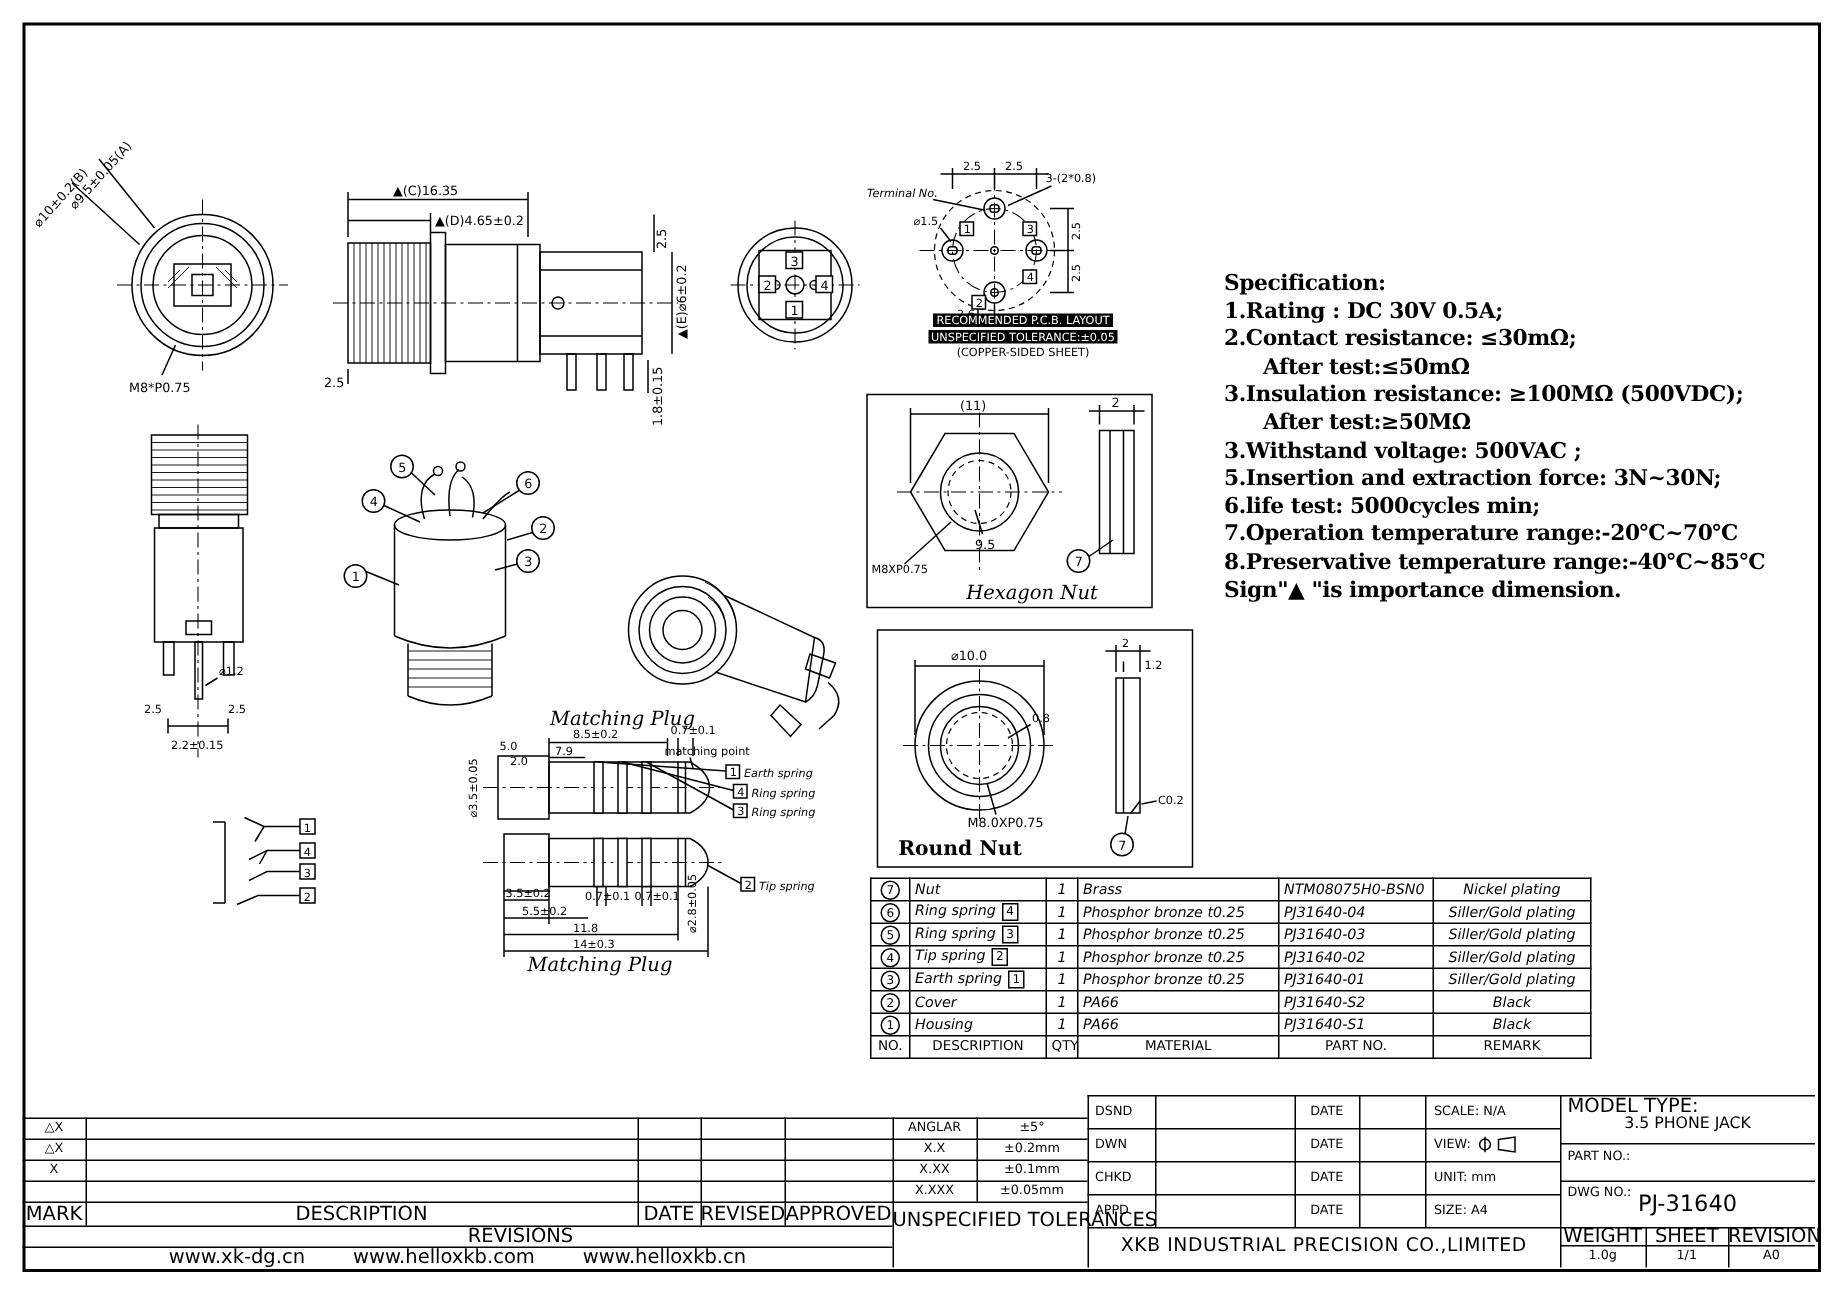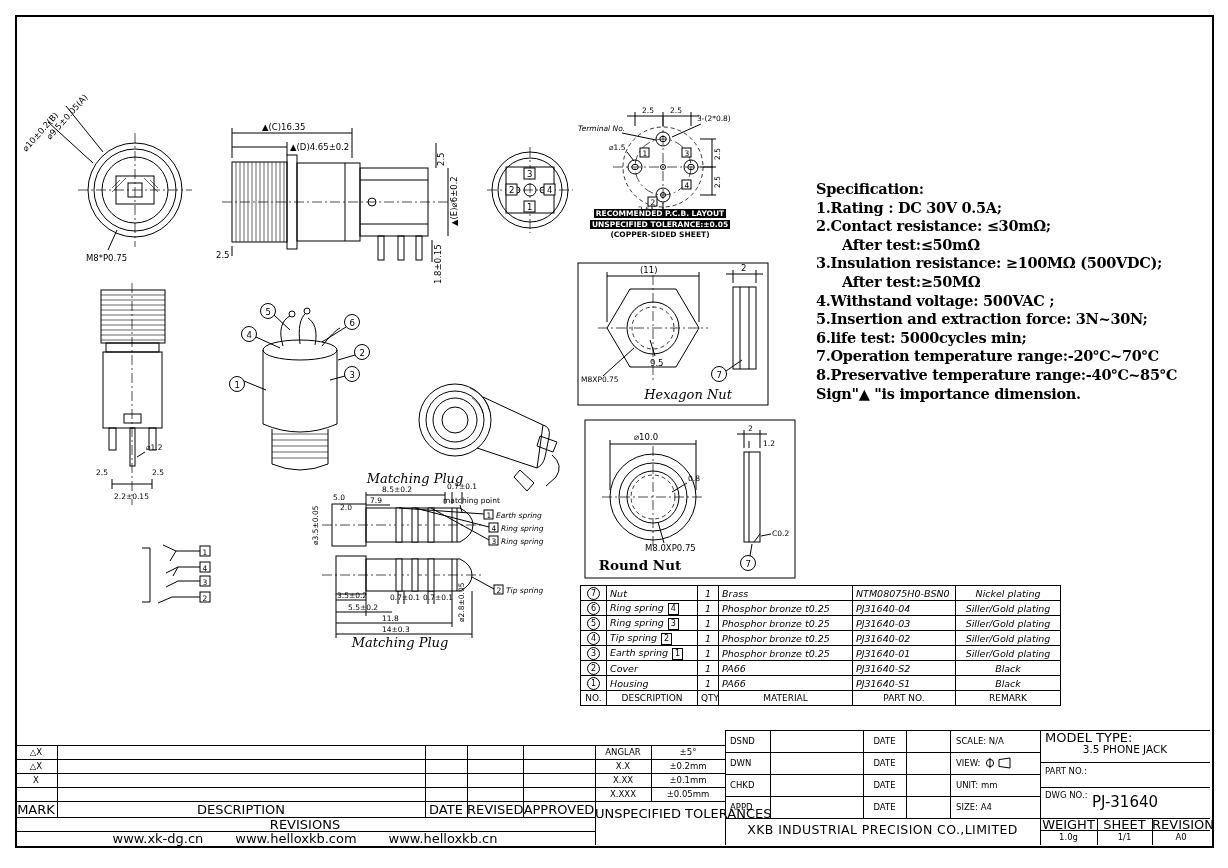--- a/index.html
+++ b/index.html
@@ -15,21 +15,21 @@
   svg text{font-family:"DejaVu Sans",sans-serif;fill:#000;stroke:none;}
   text.d{font-size:8.5px;}
   text.ds{font-size:7.5px;}
   text.it{font-style:italic;}
   text.cap{font-family:"DejaVu Serif",serif;font-style:italic;font-size:13px;}
   text.capb{font-family:"DejaVu Serif",serif;font-weight:bold;font-size:13.5px;}
   
   .spec{left:816px;top:180px;width:396px;font-family:"DejaVu Serif",serif;font-weight:bold;font-size:14.5px;line-height:18.6px;letter-spacing:-0.3px;white-space:nowrap;}
   .spec .indent{padding-left:26px;}
   
-  .pcbcap{left:570px;top:209px;width:180px;text-align:center;font-size:7.5px;font-weight:bold;line-height:10.5px;}
+  .pcbcap{left:592px;top:209px;width:180px;text-align:center;font-size:7.5px;font-weight:normal;line-height:10.5px;}
   .pcbcap .inv{background:#000;color:#fff;padding:0 2px;}
   
   .bom{border-collapse:collapse;font-size:9.5px;table-layout:fixed;}
   .bom td{border:1px solid #000;padding:0 3px;height:14px;white-space:nowrap;overflow:hidden;}
   .bom td.c{text-align:center;padding:0;}
   .bom tr.body td{font-style:italic;}
   .bom tr.head td{font-style:normal;text-align:center;font-size:9px;}
   .circ{display:inline-block;width:11px;height:11px;border:1px solid #000;border-radius:50%;text-align:center;line-height:11px;font-size:8px;font-style:normal;}
   .tagbox{display:inline-block;min-width:9px;height:10px;border:1px solid #000;text-align:center;line-height:10px;font-size:8px;margin-left:4px;font-style:normal;}
   .tagbox:empty{display:none;}
@@ -377,21 +377,21 @@
     </g>
   </svg>
 
   <div class="abs spec">
     <div class="spec-line">Specification:</div>
     <div class="spec-line">1.Rating : DC 30V 0.5A;</div>
     <div class="spec-line">2.Contact resistance: ≤30mΩ;</div>
     <div class="spec-line indent">After test:≤50mΩ</div>
     <div class="spec-line">3.Insulation resistance: ≥100MΩ (500VDC);</div>
     <div class="spec-line indent">After test:≥50MΩ</div>
-    <div class="spec-line">4.Withstand voltage: 500VAC ;</div>
+    <div class="spec-line">3.Withstand voltage: 500VAC ;</div>
     <div class="spec-line">5.Insertion and extraction force: 3N~30N;</div>
     <div class="spec-line">6.life test: 5000cycles min;</div>
     <div class="spec-line">7.Operation temperature range:-20℃~70℃</div>
     <div class="spec-line">8.Preservative temperature range:-40℃~85℃</div>
     <div class="spec-line">Sign"▲ "is importance dimension.</div>
   </div>
 
   <div class="abs pcbcap">
     <span class="inv">RECOMMENDED P.C.B. LAYOUT</span><br>
     <span class="inv">UNSPECIFIED TOLERANCE:±0.05</span><br>
@@ -510,21 +510,21 @@
 
     <span class="tbt ctr" style="left:15px;width:42px;top:747px;">△X</span>
     <span class="tbt ctr" style="left:15px;width:42px;top:761px;">△X</span>
     <span class="tbt ctr" style="left:15px;width:42px;top:775px;">X</span>
 
     <span class="tbt ctr sm" style="left:15px;width:42px;top:804px;">MARK</span>
     <span class="tbt ctr sm" style="left:57px;width:368px;top:804px;">DESCRIPTION</span>
     <span class="tbt ctr sm" style="left:425px;width:42px;top:804px;">DATE</span>
     <span class="tbt ctr sm" style="left:467px;width:56px;top:804px;">REVISED</span>
     <span class="tbt ctr sm" style="left:523px;width:72px;top:804px;">APPROVED</span>
-    <span class="tbt ctr sm" style="left:15px;width:580px;top:819px;">REVISIONS</span>
+    <span class="tbt ctr sm" style="left:15px;width:580px;top:819px;padding-left:42px;">REVISIONS</span>
     <span class="tbt ctr sm" style="left:15px;width:580px;top:833px;">
       <span style="margin:0 16px;">www.xk-dg.cn</span><span style="margin:0 16px;">www.helloxkb.com</span><span style="margin:0 16px;">www.helloxkb.cn</span>
     </span>
 
     <span class="tbt ctr" style="left:595px;width:56px;top:747px;">ANGLAR</span>
     <span class="tbt ctr" style="left:651px;width:74px;top:747px;">±5°</span>
     <span class="tbt ctr" style="left:595px;width:56px;top:761px;">X.X</span>
     <span class="tbt ctr" style="left:651px;width:74px;top:761px;">±0.2mm</span>
     <span class="tbt ctr" style="left:595px;width:56px;top:775px;">X.XX</span>
     <span class="tbt ctr" style="left:651px;width:74px;top:775px;">±0.1mm</span>

